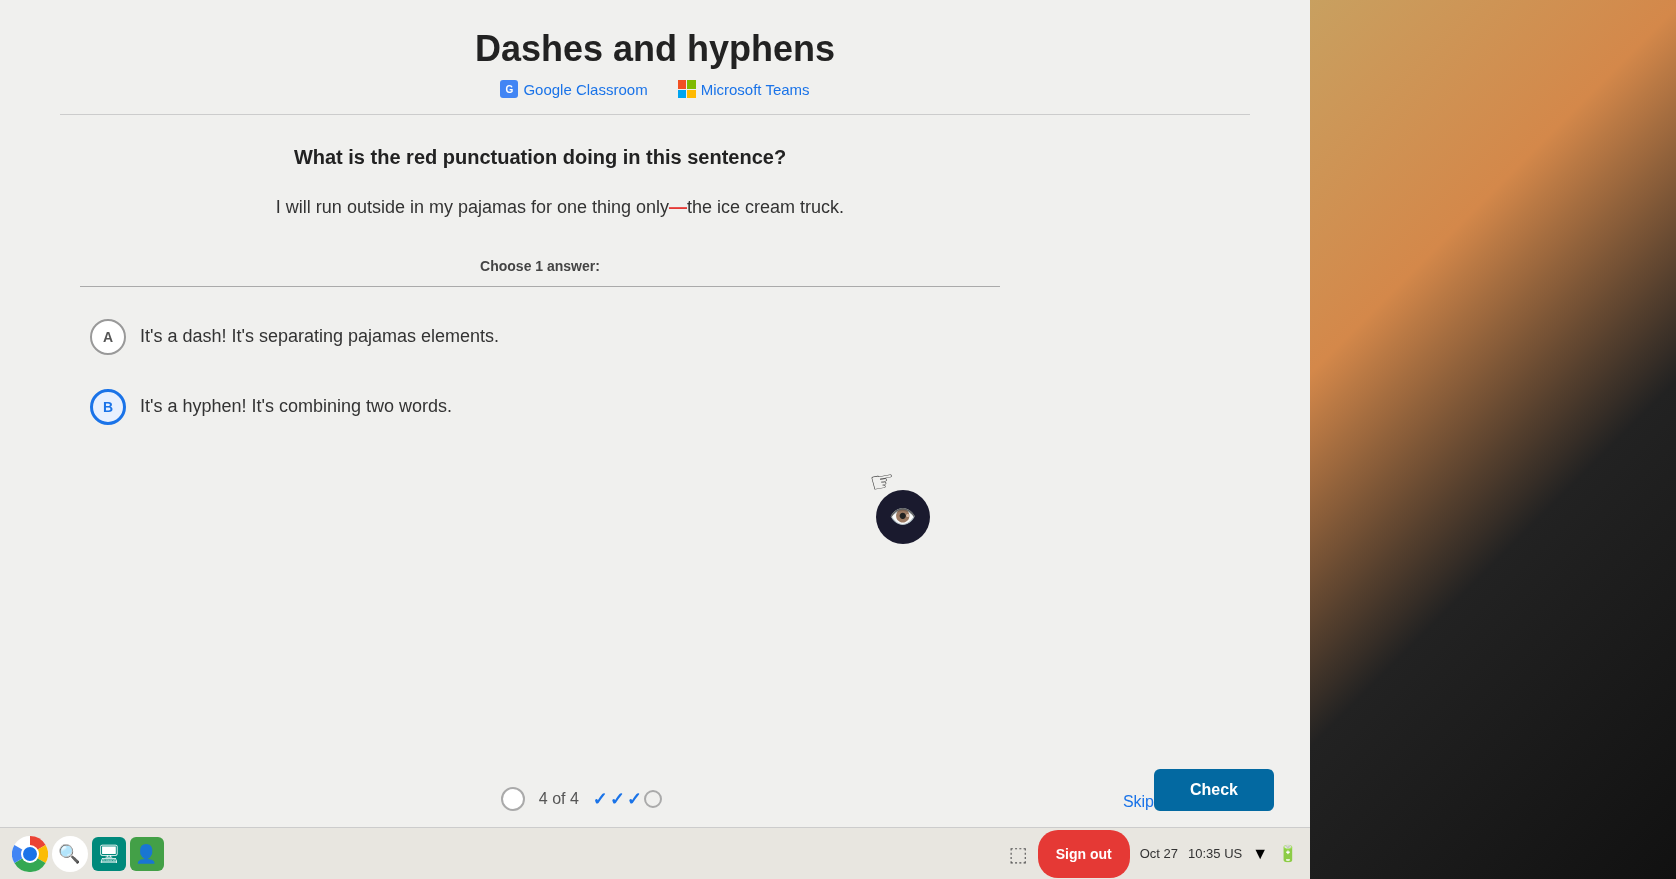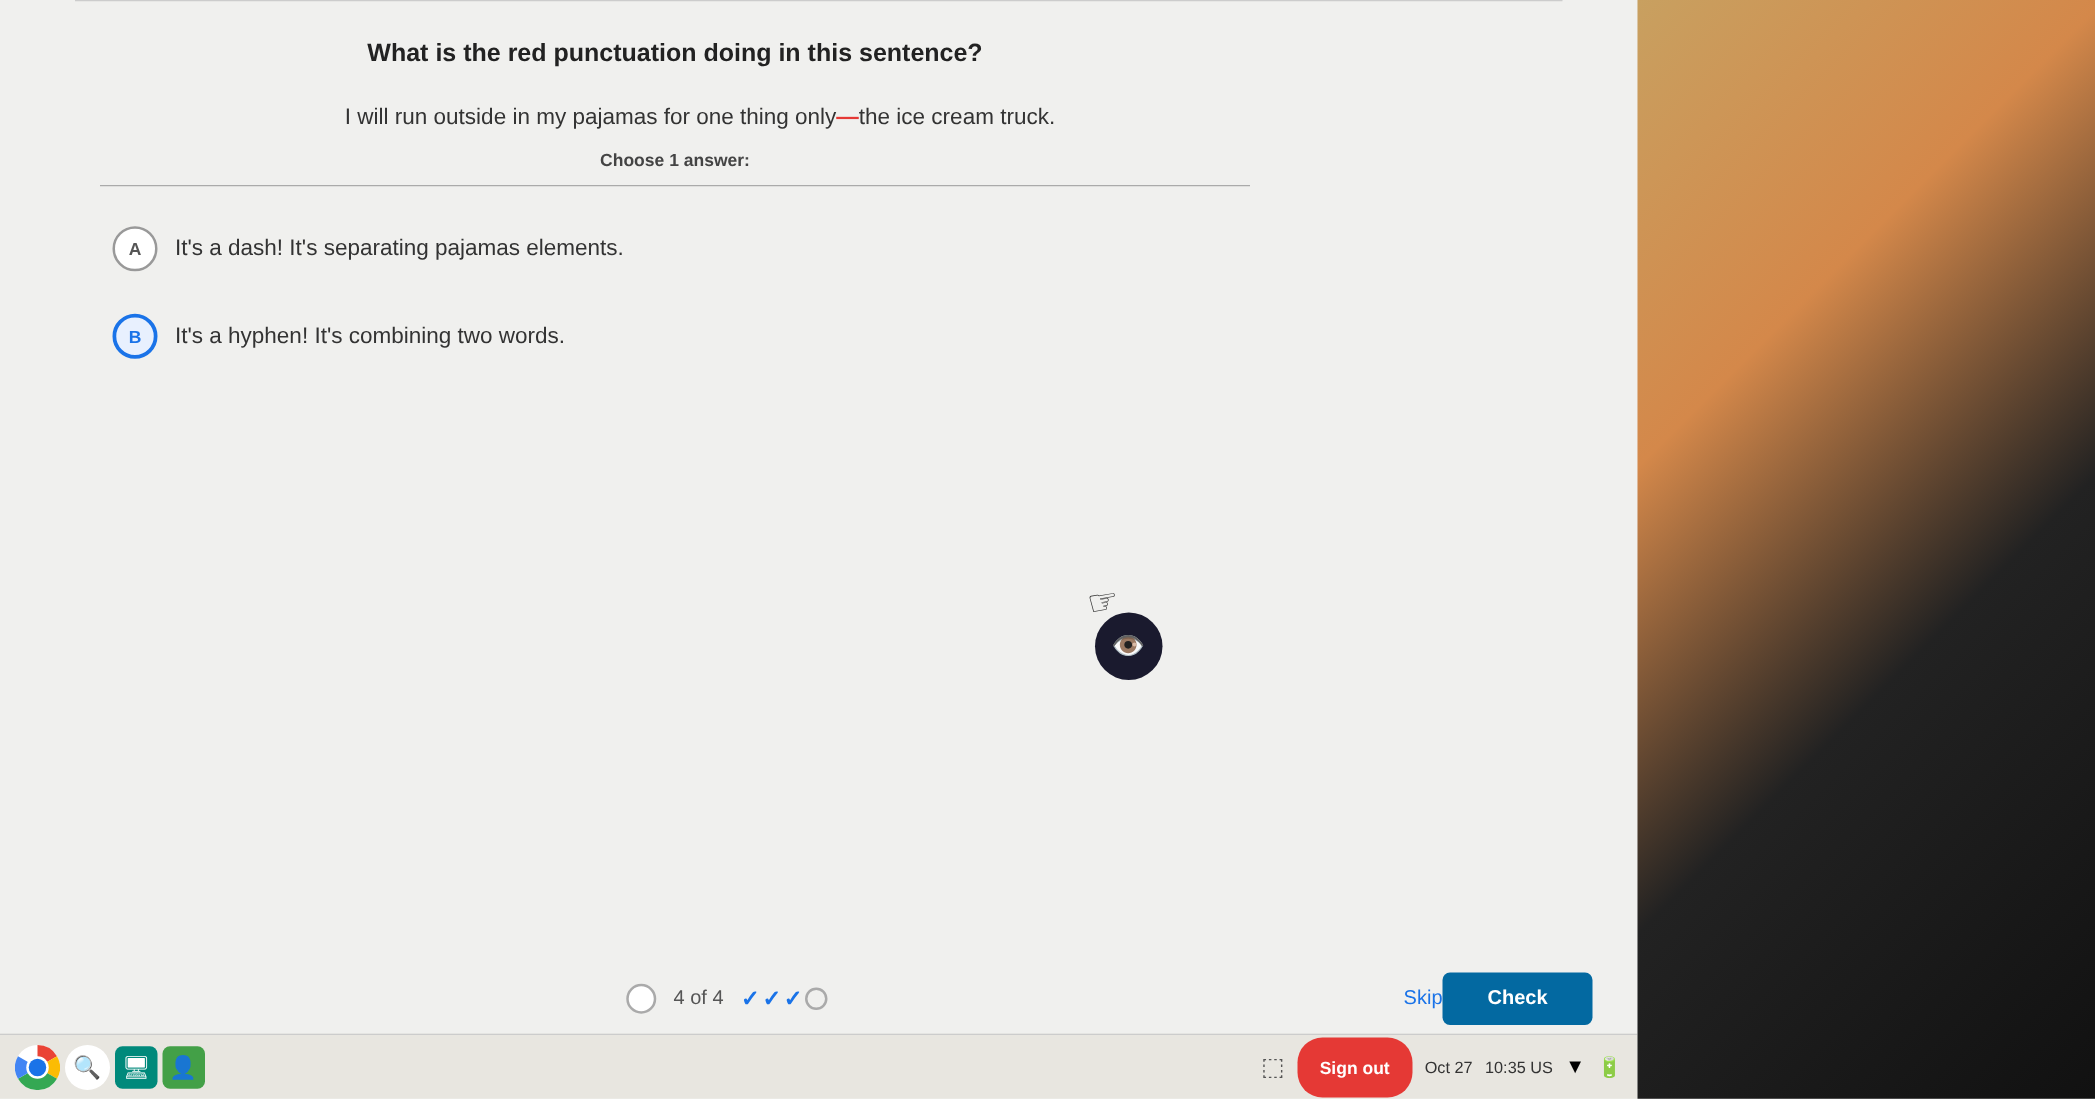--- a/index.html
+++ b/index.html
@@ -108,21 +108,21 @@
       font-weight: 700;
       color: #222;
       margin-bottom: 22px;
       line-height: 1.4;
     }
 
     .sentence-block {
       font-size: 18px;
       color: #333;
       margin-left: 40px;
-      margin-bottom: 12px;
+      margin-bottom: 36px;
       line-height: 1.6;
     }
 
     .em-dash {
       color: #e53935;
       font-weight: bold;
     }
 
     .choose-label {
       font-size: 14px;
@@ -172,25 +172,25 @@
 
     .option-text {
       font-size: 18px;
       color: #333;
       line-height: 1.4;
     }
 
     
     .bottom-bar {
       position: absolute;
-      bottom: 52px;
+      bottom: 68px;
       left: 0;
       width: 1314px;
       display: flex;
-      align-items: center;
+      align-items: flex-end;
       padding: 0 40px;
       height: 56px;
     }
 
     .progress-area {
       display: flex;
       align-items: center;
       gap: 14px;
       flex: 1;
       justify-content: center;
@@ -374,20 +374,38 @@
       color: white;
       font-size: 18px;
       cursor: pointer;
     }
   </style>
 </head>
 <body>
 
 <div class="screen-area">
 
+  <div class="header">
+    <h1 class="page-title">Dashes and hyphens</h1>
+    <div class="share-links">
+      <a class="share-link">
+        <div class="gc-icon">G</div>
+        <span>Google Classroom</span>
+      </a>
+      <a class="share-link">
+        <div class="ms-icon">
+          <span></span>
+            <span></span>
+            <span></span>
+            <span></span>
+        </div>
+        <span>Microsoft Teams</span>
+      </a>
+    </div>
+  </div>
 
   <hr class="divider">
 
   <div class="content">
     <div class="question-text">What is the red punctuation doing in this sentence?</div>
 
     <div class="sentence-block">
       <span>I will run outside in my pajamas for one thing only</span><span class="em-dash">—</span><span>the ice cream truck.</span>
     </div>
 

